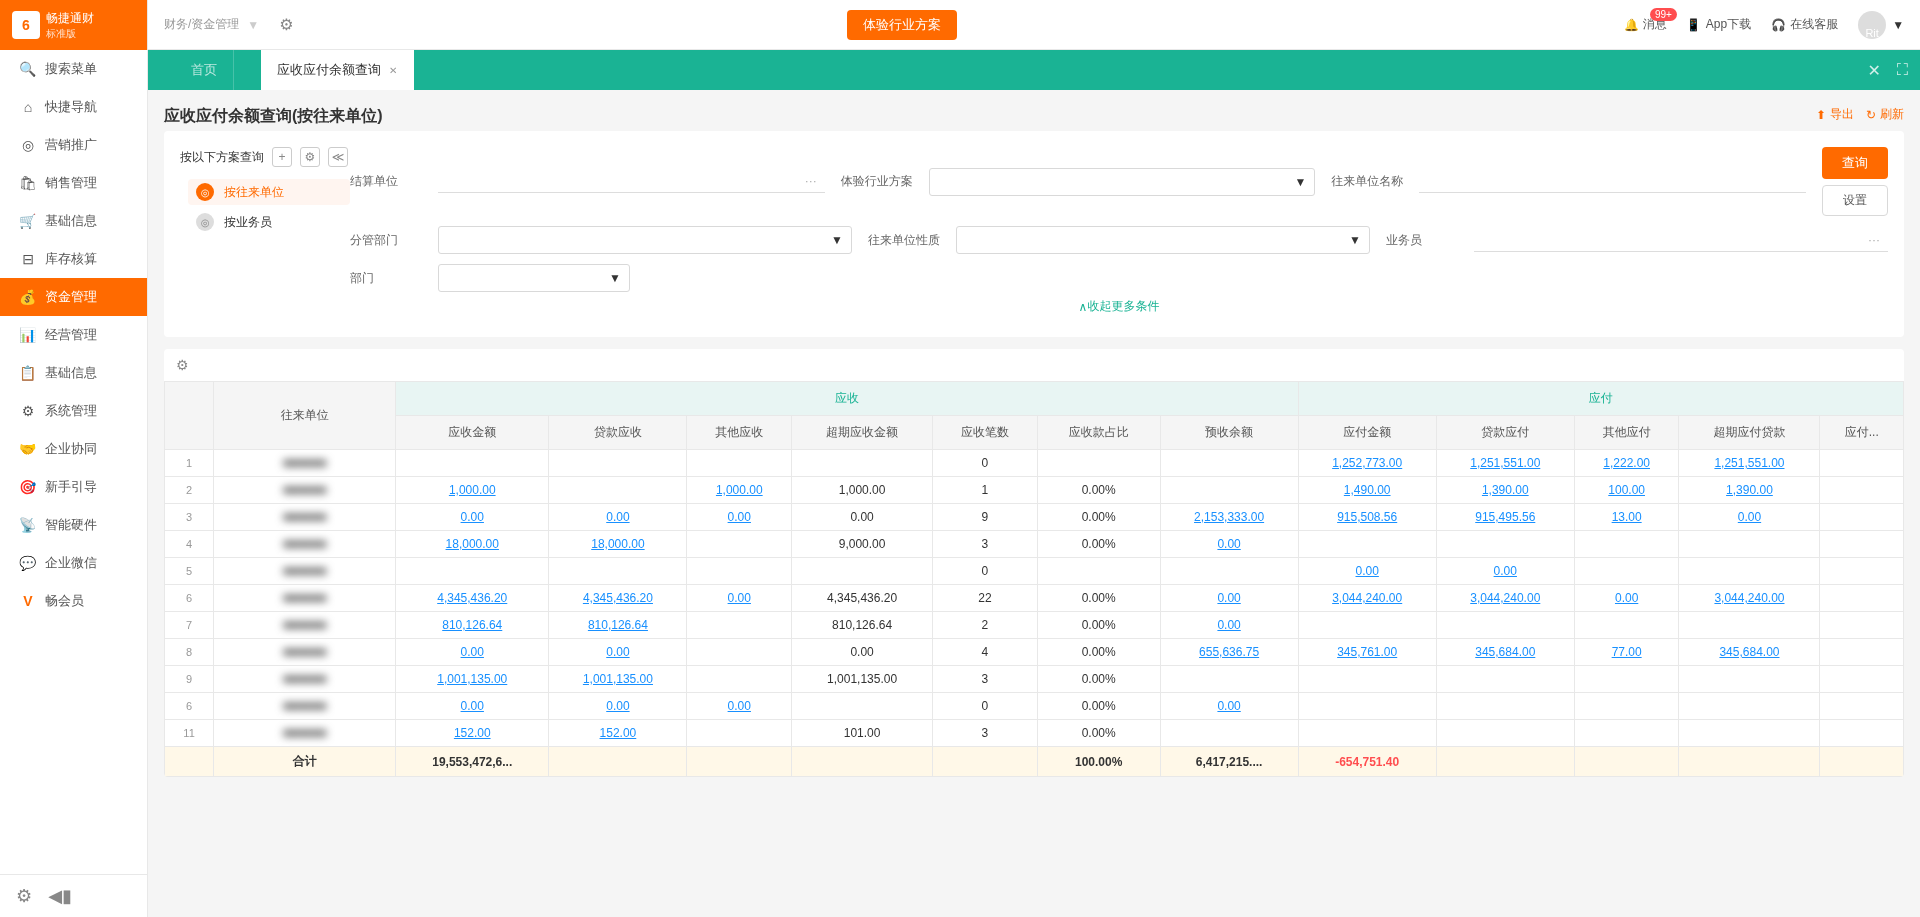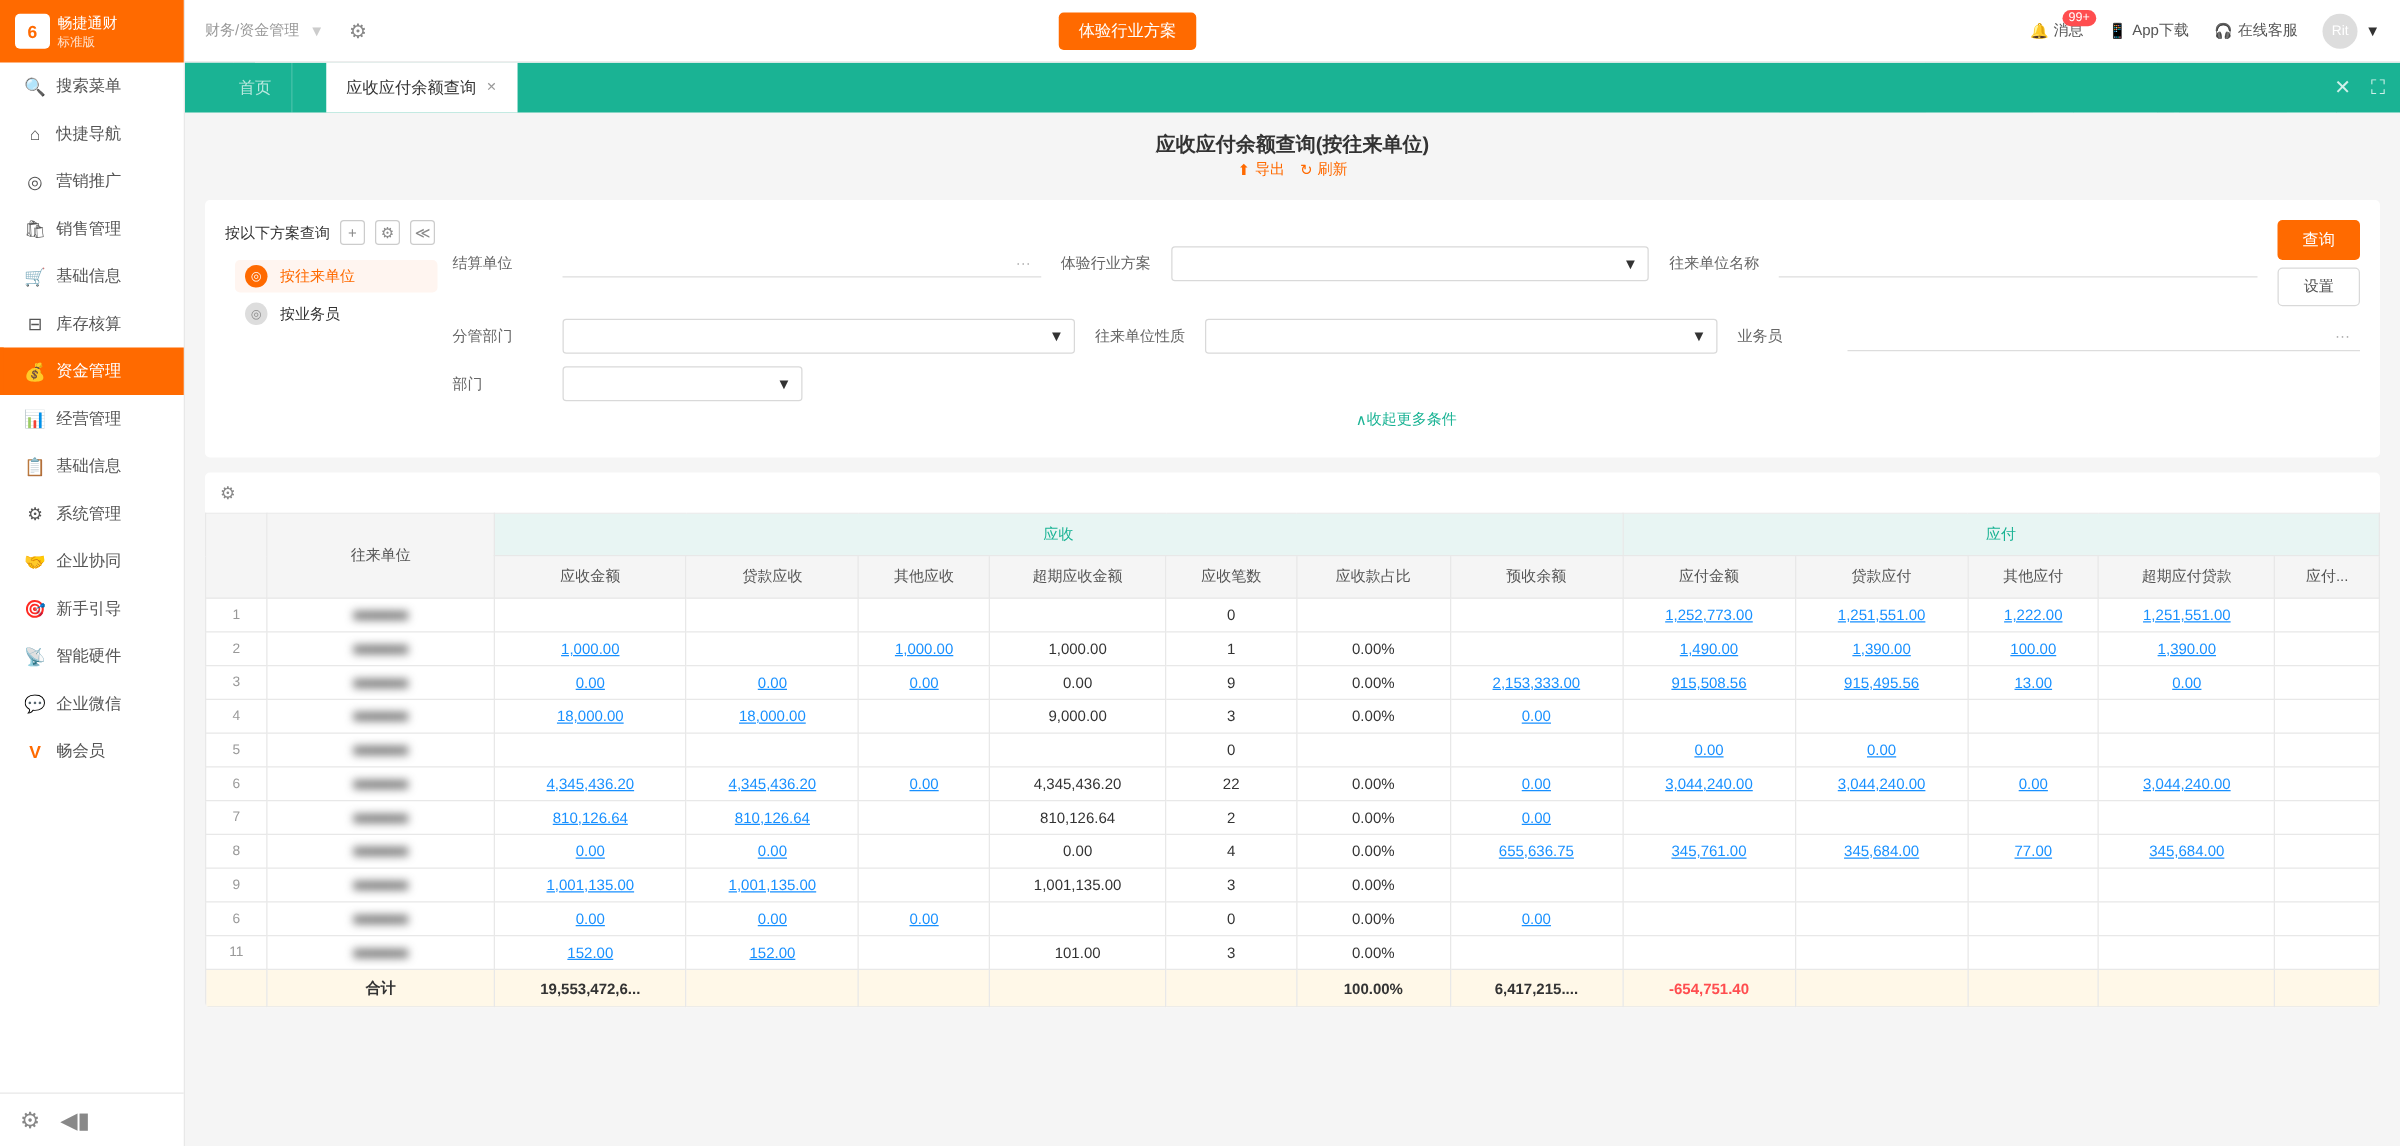--- a/index.html
+++ b/index.html
@@ -36,21 +36,21 @@
       background: #ff6a00; color: #fff; border: none; border-radius: 4px;
       padding: 6px 16px; font-size: 13px; cursor: pointer; margin-left: 16px;
     }
     .header-settings { color: #888; font-size: 16px; cursor: pointer; margin-left: 12px; }
     .header-right { display: flex; align-items: center; gap: 20px; }
     .header-notice { display: flex; align-items: center; gap: 4px; color: #555; cursor: pointer; position: relative; font-size: 12px; }
     .notice-badge { background: #ff4d4f; color: #fff; border-radius: 10px; padding: 1px 5px; font-size: 10px; position: absolute; top: -8px; right: -10px; }
     .header-app { display: flex; align-items: center; gap: 4px; color: #555; cursor: pointer; font-size: 12px; }
     .header-service { display: flex; align-items: center; gap: 4px; color: #555; cursor: pointer; font-size: 12px; }
     .header-user { display: flex; align-items: center; gap: 6px; cursor: pointer; }
-    .user-avatar { width: 28px; height: 28px; background: #ddd; border-radius: 50%; display: flex; align-items: center; justify-content: center; color: #fff; font-size: 11px; overflow: hidden; }
+    .user-avatar { width: 28px; height: 28px; background: #ddd; border-radius: 50%; display: flex; align-items: flex-end; justify-content: center; color: #fff; font-size: 11px; overflow: hidden; }
 
     
     .tab-bar {
       position: fixed; left: 148px; top: 50px; right: 0; height: 40px;
       background: #1ab394; display: flex; align-items: stretch; z-index: 98;
     }
     .tab-item {
       display: flex; align-items: center; padding: 0 16px; cursor: pointer; color: rgba(255,255,255,0.7); font-size: 13px; border-right: 1px solid rgba(255,255,255,0.2); margin-left: 27px;
     }
     .tab-item.active { background: #fff; color: #333; }
@@ -60,21 +60,21 @@
     .tab-ctrl-btn { color: rgba(255,255,255,0.8); cursor: pointer; font-size: 16px; }
 
     
     .main-content {
       position: fixed; left: 148px; top: 90px; right: 0; bottom: 0;
       overflow-y: auto; background: #f5f5f5; padding: 16px;
     }
 
     
     .page-header {
-      display: flex; align-items: center; justify-content: space-between; margin-bottom: 16px; flex-direction: column;
+      display: flex; align-items: flex-start; justify-content: space-between; margin-bottom: 4px;
     }
     .page-title { font-size: 16px; font-weight: bold; color: #333; }
     .page-actions { display: flex; gap: 12px; }
     .page-action-btn { display: flex; align-items: center; gap: 4px; color: #ff6a00; cursor: pointer; font-size: 12px; border: none; background: none; }
 
     
     .filter-panel {
       background: #fff; border-radius: 4px; padding: 16px; margin-bottom: 12px;
     }
     .filter-header { display: flex; align-items: center; gap: 8px; margin-bottom: 12px; }
@@ -262,21 +262,21 @@
         <span>导出</span>
       </button>
       <button class="page-action-btn">
         <span>↻</span>
         <span>刷新</span>
       </button>
     </div>
   </div>
 
   <div class="filter-panel">
-    <div style="display:flex;gap:12px;">
+    <div style="display:flex;">
 
       <div style="width:170px;flex-shrink:0;">
         <div class="filter-header">
           <span>按以下方案查询</span>
           <div class="filter-add-btn">+</div>
           <div class="filter-add-btn">⚙</div>
           <div class="filter-add-btn">≪</div>
         </div>
         <div class="scheme-panel">
           <div class="scheme-item active">

